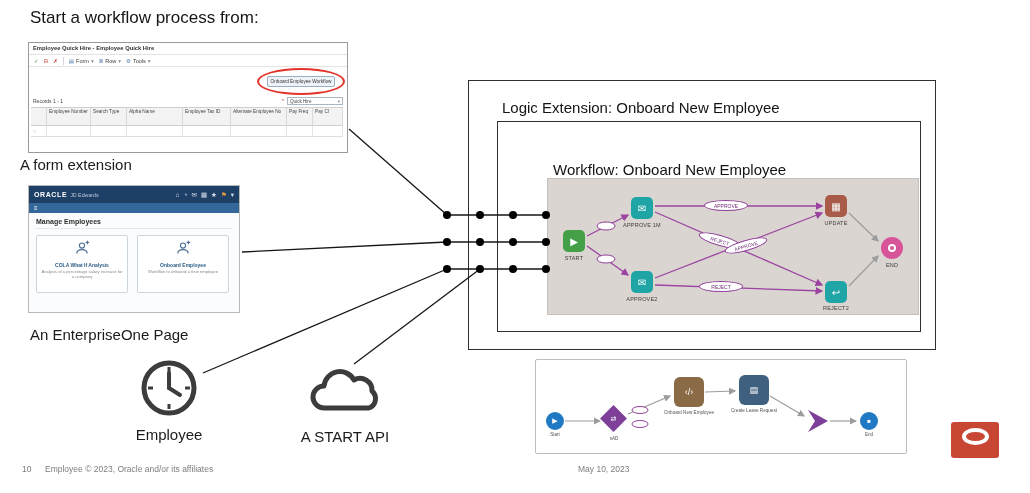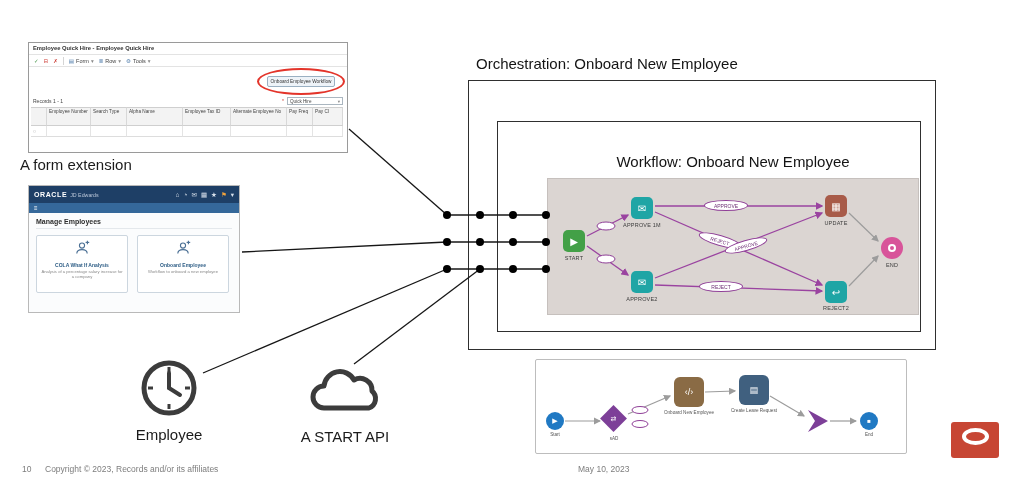--- a/index.html
+++ b/index.html
@@ -66,20 +66,21 @@
   
   .footer{position:absolute;font-size:8.5px;color:#7d7d7d}
   .oracle-badge{position:absolute;left:951px;top:422px;width:48px;height:36px;background:#c74634;border-radius:3px}
   .oracle-badge>div{width:27px;height:17px;border:4px solid #fff;border-radius:50%;margin:5.5px auto 0}
 </style>
 </head>
 <body>
 
 <div class="slide">
 
+  <div class="slide-title">Start a workflow process from:</div>
 
   <div class="form-shot">
     <div class="fs-title">Employee Quick Hire - Employee Quick Hire</div>
     <div class="fs-toolbar">
       <span class="ic-green">✓</span>
       <span class="ic-red">⊟</span>
       <span class="ic-red">✗</span>
       <span class="tb-sep"></span>
       <span class="menu-item">
         <span class="ic-blue">▤</span>
@@ -172,41 +173,42 @@
             <path d="M3.5 17 C3.5 13.5 6.5 12 10 12 C13.5 12 16.5 13.5 16.5 17" fill="none" stroke="#4a6f94" stroke-width="1.4"></path>
             <line x1="14.5" y1="3" x2="19" y2="3" stroke="#4a6f94" stroke-width="1.4"></line>
             <line x1="16.75" y1="0.8" x2="16.75" y2="5.2" stroke="#4a6f94" stroke-width="1.4"></line>
           </svg>
           <div class="e1-card-t">Onboard Employee</div>
           <div class="e1-card-s">Workflow to onboard a new employee</div>
         </div>
       </div>
     </div>
   </div>
+  <div class="caption" style="left:30px;top:326px">An EnterpriseOne Page</div>
 
   <svg style="position:absolute;left:138px;top:357px" width="62" height="62" viewBox="0 0 62 62">
     <circle cx="31" cy="31" r="25" fill="none" stroke="#3c3c3c" stroke-width="5"></circle>
     <line x1="31" y1="10" x2="31" y2="15" stroke="#3c3c3c" stroke-width="3"></line>
     <line x1="47" y1="31" x2="52" y2="31" stroke="#3c3c3c" stroke-width="3"></line>
     <line x1="31" y1="47" x2="31" y2="52" stroke="#3c3c3c" stroke-width="3"></line>
     <line x1="10" y1="31" x2="15" y2="31" stroke="#3c3c3c" stroke-width="3"></line>
     <line x1="31" y1="31" x2="31" y2="16" stroke="#3c3c3c" stroke-width="4" stroke-linecap="round"></line>
     <line x1="31" y1="31" x2="42" y2="38" stroke="#3c3c3c" stroke-width="4" stroke-linecap="round"></line>
   </svg>
   <div class="caption" style="left:124px;top:426px;width:90px;text-align:center">Employee</div>
 
   <svg style="position:absolute;left:302px;top:362px" width="88" height="58" viewBox="0 0 88 58">
     <path d="M 22 46 A 11 11 0 0 1 22 24 A 16 16 0 0 1 52 18 A 12 12 0 0 1 70 29 A 10 10 0 0 1 67 46 Z" fill="none" stroke="#3c3c3c" stroke-width="5" stroke-linejoin="round"></path>
   </svg>
   <div class="caption" style="left:295px;top:428px;width:100px;text-align:center">A START API</div>
 
-  <div class="orch-title" style="left:476px;top:55px">Orchestration: Onboard New Employee</div>
   <div class="box" style="left:468px;top:80px;width:468px;height:270px"></div>
+  <div class="orch-title" style="left:502px;top:99px">Logic Extension: Onboard New Employee</div>
   <div class="box" style="left:497px;top:121px;width:424px;height:211px;border-width:1.2px"></div>
-  <div class="orch-title" style="left:553px;top:153px;width:360px;text-align:center">Workflow: Onboard New Employee</div>
+  <div class="orch-title" style="left:553px;top:161px;width:360px;text-align:left">Workflow: Onboard New Employee</div>
 
   <div class="wf-panel">
     <svg class="wf-svg" width="372" height="137" viewBox="0 0 372 137">
       <defs>
         <marker id="mp" markerWidth="6" markerHeight="6" refX="5" refY="3" orient="auto">
             <path d="M0,0 L6,3 L0,6 Z" fill="#9a43a0"></path>
           </marker>
         <marker id="mg" markerWidth="6" markerHeight="6" refX="5" refY="3" orient="auto">
             <path d="M0,0 L6,3 L0,6 Z" fill="#9c9c9c"></path>
           </marker>
@@ -318,19 +320,19 @@
       <circle cx="480" cy="242" r="4"></circle>
       <circle cx="513" cy="242" r="4"></circle>
       <circle cx="546" cy="242" r="4"></circle>
     <circle cx="447" cy="269" r="4"></circle>
       <circle cx="480" cy="269" r="4"></circle>
       <circle cx="513" cy="269" r="4"></circle>
       <circle cx="546" cy="269" r="4"></circle>
   </svg>
 
   <div class="footer" style="left:22px;top:464px">10</div>
-  <div class="footer" style="left:45px;top:464px">Copyright © 2023, Records and/or its affiliates</div>
+  <div class="footer" style="left:45px;top:464px">Employee © 2023, Oracle and/or its affiliates</div>
   <div class="footer" style="left:578px;top:464px">May 10, 2023</div>
   <div class="oracle-badge">
       <div></div>
     </div>
 
 </div>
 
 </body></html>

